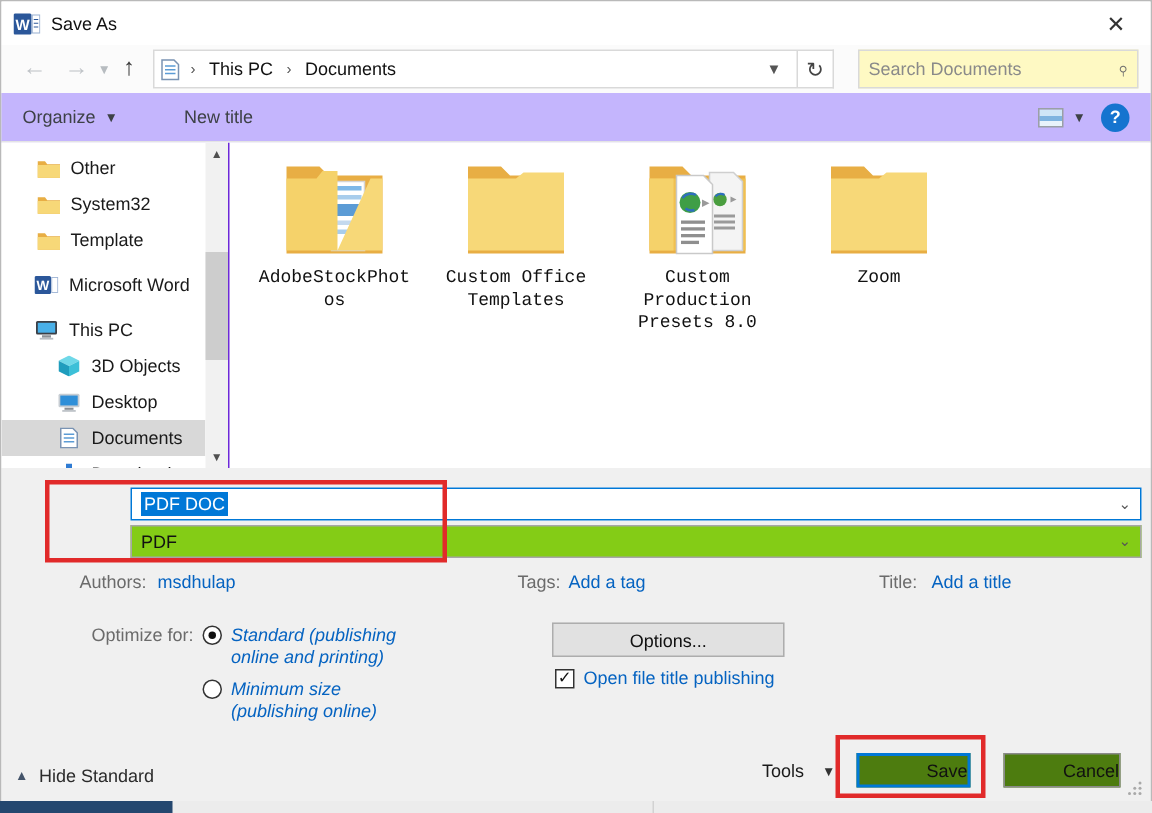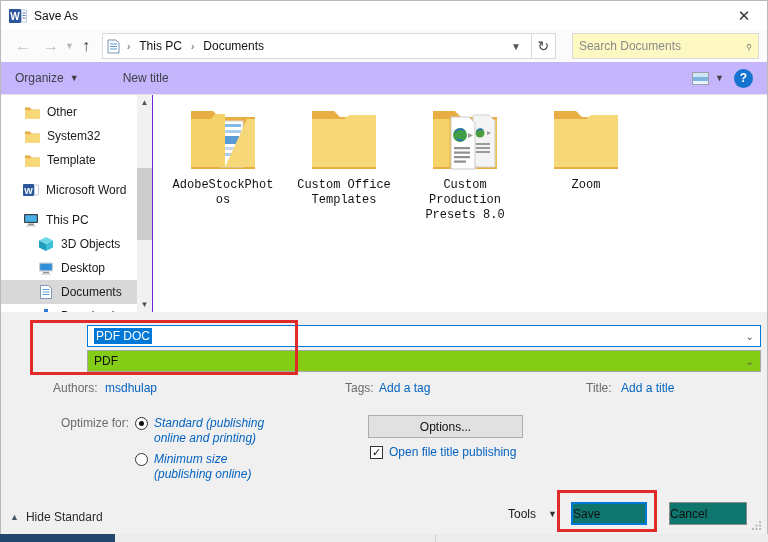--- a/index.html
+++ b/index.html
@@ -68,21 +68,21 @@
   .radio-circle.checked::after { content:""; position:absolute; left:3px; top:3px; width:5px; height:5px; background:#111; border-radius:50%; }
   .radio-label { color:#0563c1; width:132px; line-height:15px; cursor:pointer;font-style:italic; }
   .options-btn { position:absolute; left:367px; top:103px; width:155px; height:23px; background:#e1e1e1; border:1px solid #adadad; display:flex; align-items:center; justify-content:center; color:#111; cursor:pointer; }
   .chk-row { position:absolute; left:369px; top:133px; display:flex; align-items:center; gap:6px; }
   .chk-box { width:13px; height:13px; border:1px solid #333; background:#fff; display:flex; align-items:center; justify-content:center; font-size:11px; color:#111; line-height:1; }
   .chk-label { color:#0563c1; cursor:pointer; }
   .hide-folders { position:absolute; left:9px; top:198px; display:flex; align-items:center; gap:7px; color:#2b2b2b; cursor:pointer; }
   .hf-chev { font-size:9px; color:#44546a; }
   .tools { position:absolute; left:507px; top:195px; display:flex; align-items:center; gap:12px; color:#1a1a1a; cursor:pointer; }
   .tools .caret { font-size:9px; color:#333; }
-  .btn { position:absolute; height:23px; background:#0f766e; display:flex; align-items:center; justify-content:flex-start; color:#111; cursor:pointer; }
+  .btn { position:absolute; height:23px; background:#4d7c0f; display:flex; align-items:center; justify-content:flex-end; color:#111; cursor:pointer; }
   .save-btn { left:570px; top:190px; width:76px; border:2px solid #0078d7; }
   .cancel-btn { left:668px; top:190px; width:78px; border:1px solid #8a8a8a; }
   .grip { position:absolute; right:5px; bottom:4px; }
 
   
   .anno { position:absolute; border:3px solid #e12a2a; pointer-events:none; }
   .anno-filename { left:30px; top:320px; width:268px; height:55px; }
   .anno-save { left:557px; top:490px; width:100px; height:42px; }
 
   

